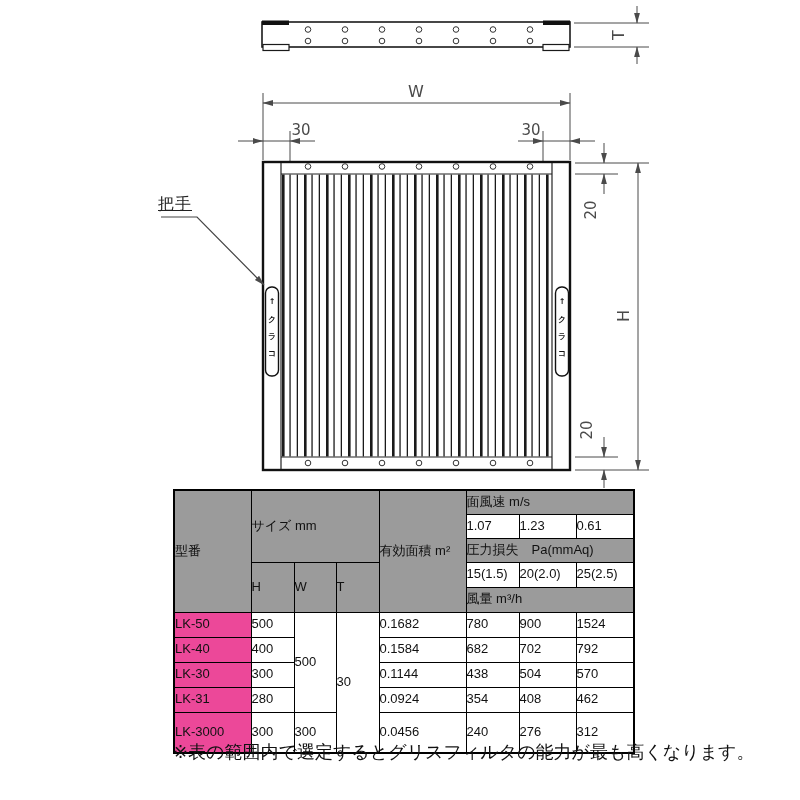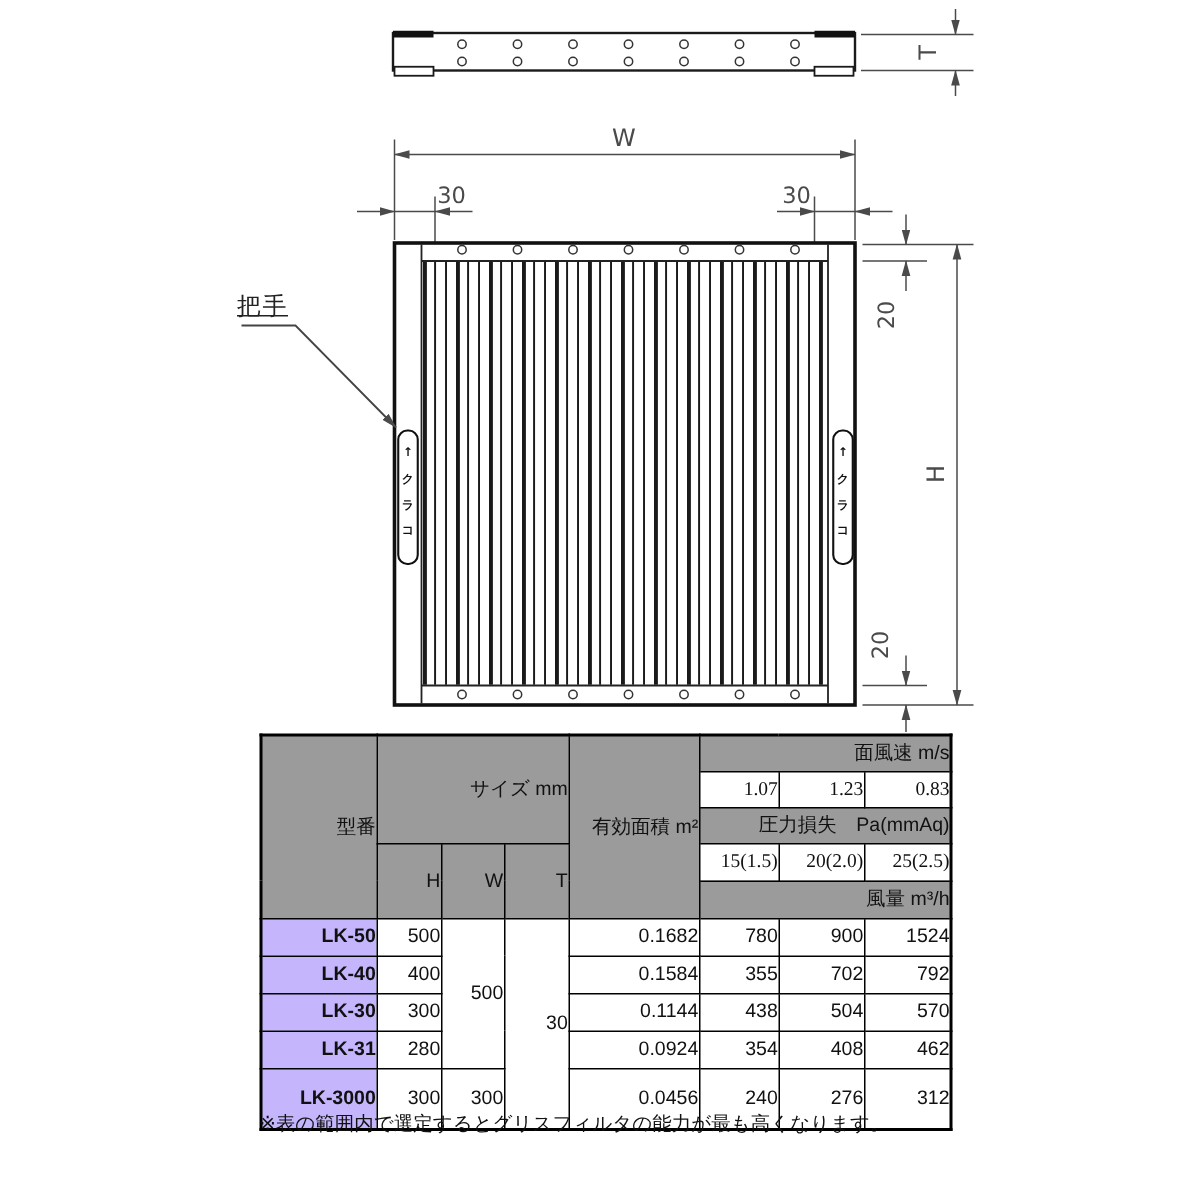--- a/index.html
+++ b/index.html
@@ -5,26 +5,26 @@
   html,body{margin:0;padding:0;background:#fff;}
   .canvas{position:relative;width:800px;height:800px;background:#fff;overflow:hidden;
           font-family:"Liberation Sans","DejaVu Sans",sans-serif;}
   .drawing{position:absolute;left:0;top:0;}
   .dim{fill:#4a4a4a;font-size:16px;font-family:"DejaVu Sans",sans-serif;}
   .dim-sm{fill:#4a4a4a;font-size:15px;font-family:"DejaVu Sans",sans-serif;}
   .handle-ch{fill:#111;font-size:8px;font-weight:bold;font-family:"DejaVu Sans",sans-serif;}
   .callout{position:absolute;left:158px;top:194px;font-size:16px;color:#222;letter-spacing:1px;text-decoration:underline;}
   .spec-table{position:absolute;left:173px;top:489px;border-collapse:collapse;border:2px solid #000;
               table-layout:fixed;}
-  .spec-table td{border:1px solid #000;padding:0;text-align:right;vertical-align:middle;
+  .spec-table td{border:1px solid #000;padding:0;text-align:left;vertical-align:middle;
                  font-size:13px;color:#111;line-height:1.1;margin-left:24px;}
   .hdr{background:#9b9b9b;color:#fff;}
-  .valhdr{background:#fff;color:#111;font-family:Liberation Serif, serif;}
-  .model{background:#c4b5fd;font-weight:bold;text-align:left;padding-left:7px;font-size:13.5px;}
-  .note{position:absolute;left:173px;top:740px;font-size:13px;color:#111;}
+  .valhdr{background:#fff;color:#111;}
+  .model{background:#ec4899;font-weight:normal;text-align:left;padding-left:7px;font-size:13.5px;}
+  .note{position:absolute;left:173px;top:740px;font-size:18px;color:#111;}
 </style>
 </head>
 <body>
 
 <div class="canvas">
 
   <svg class="drawing" width="800" height="800">
     <defs>
       <marker id="ah" markerWidth="11" markerHeight="8" refX="10" refY="4" orient="auto" markerUnits="userSpaceOnUse">
         <path d="M0,1.1 L10.5,4 L0,6.9 z" fill="#4a4a4a"></path>
@@ -175,21 +175,21 @@
     <tbody>
       <tr style="height:24px">
         <td class="hdr" rowspan="5">型番</td>
         <td class="hdr" colspan="3" rowspan="3">サイズ mm</td>
         <td class="hdr" rowspan="5">有効面積 m²</td>
         <td class="hdr" colspan="3">面風速 m/s</td>
       </tr>
       <tr style="height:24px">
         <td class="valhdr">1.07</td>
         <td class="valhdr">1.23</td>
-        <td class="valhdr">0.83</td>
+        <td class="valhdr">0.61</td>
       </tr>
       <tr style="height:24px">
         <td class="hdr" colspan="3">圧力損失　Pa(mmAq)</td>
       </tr>
       <tr style="height:25px">
         <td class="hdr" rowspan="2">H</td>
         <td class="hdr" rowspan="2">W</td>
         <td class="hdr" rowspan="2">T</td>
         <td class="valhdr">15(1.5)</td>
         <td class="valhdr">20(2.0)</td>
@@ -206,21 +206,21 @@
         <td rowspan="5">30</td>
         <td>0.1682</td>
         <td>780</td>
         <td>900</td>
         <td>1524</td>
       </tr>
       <tr style="height:25px">
         <td class="model">LK-40</td>
         <td>400</td>
         <td>0.1584</td>
-        <td>355</td>
+        <td>682</td>
         <td>702</td>
         <td>792</td>
       </tr>
       <tr style="height:25px">
         <td class="model">LK-30</td>
         <td>300</td>
         <td>0.1144</td>
         <td>438</td>
         <td>504</td>
         <td>570</td>

